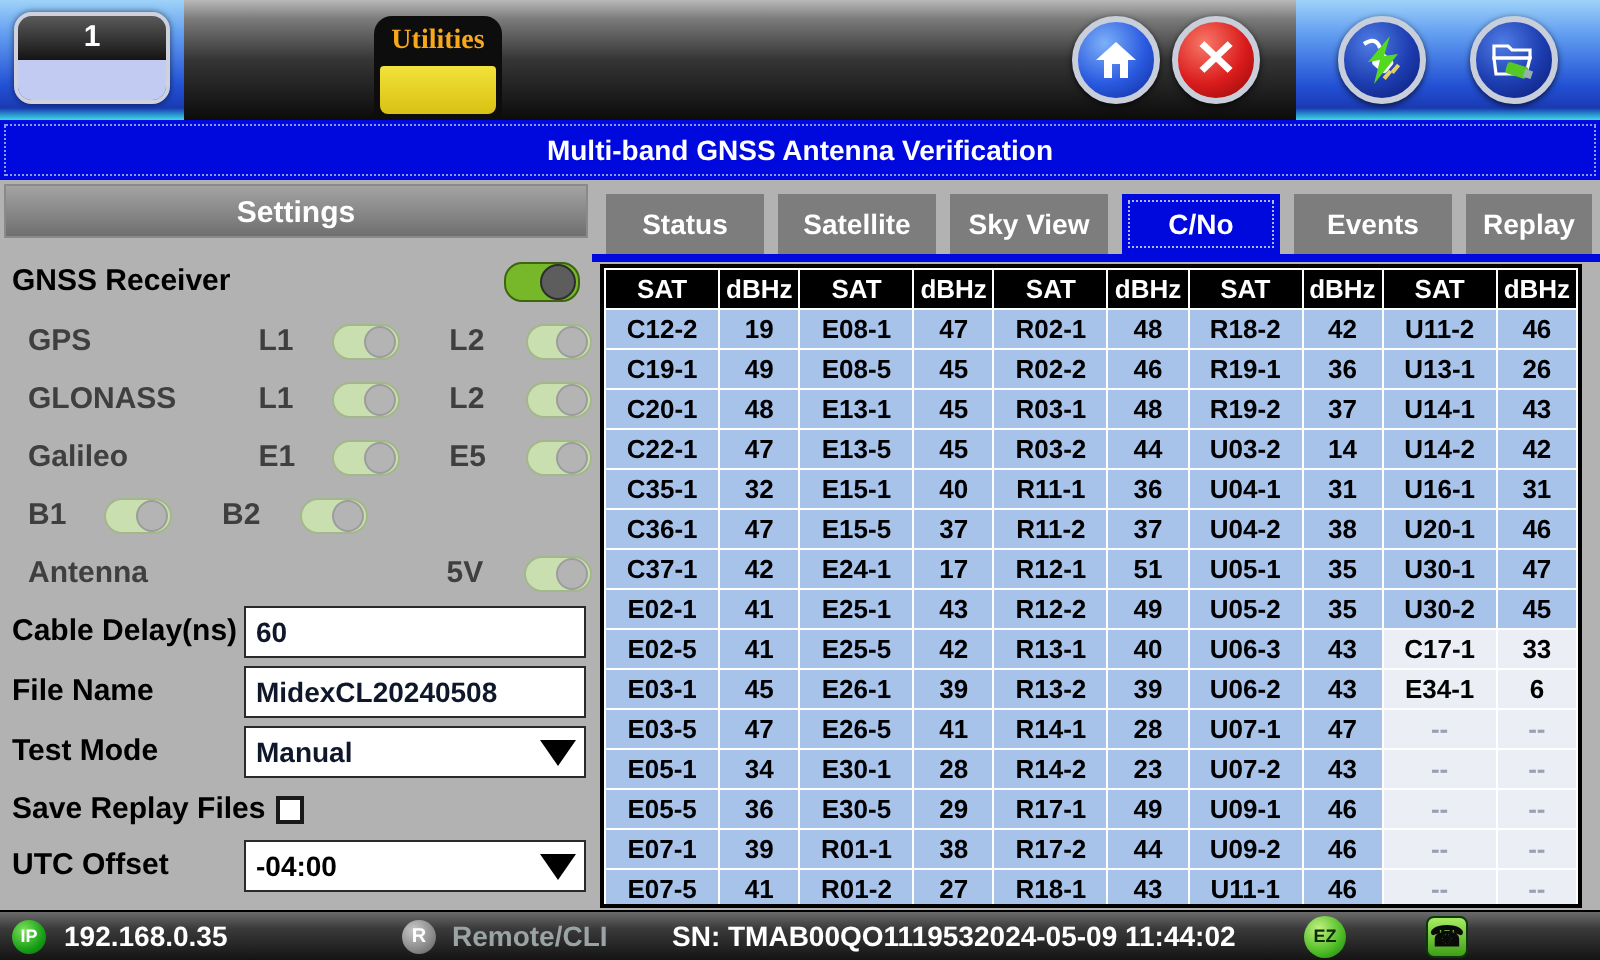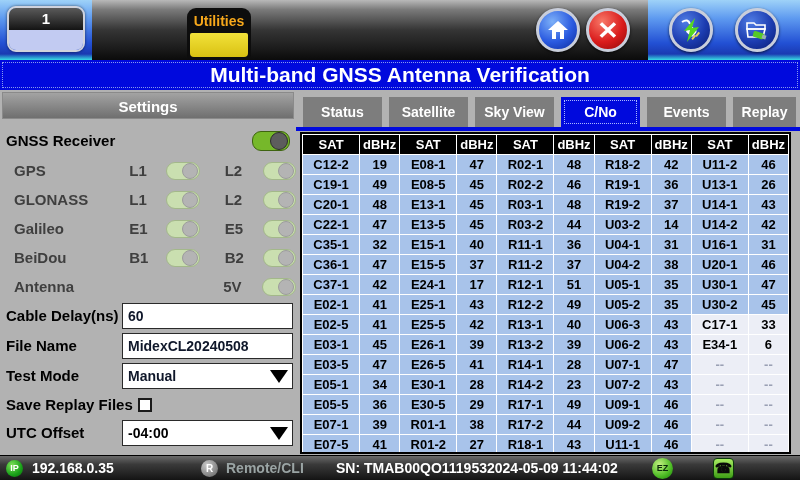--- a/index.html
+++ b/index.html
@@ -4,21 +4,21 @@
 <style>
   * { margin:0; padding:0; box-sizing:border-box; }
   html,body { width:800px; height:480px; overflow:hidden; }
   body { font-family:"Liberation Sans", sans-serif; font-weight:bold; background:#b2b2b2; position:relative; }
 
   
   .topbar { position:absolute; top:0; left:0; width:800px; height:60px; display:flex; }
   .topbar-left { width:92px; height:60px; position:relative;
     background:linear-gradient(180deg,#9ed2f8 0%,#5f9bf0 30%,#2250d4 72%,#1a3ab2 90%,#38dce4 100%); }
   .topbar-mid { flex:1; height:60px; position:relative; display:flex; align-items:center;
-    background:linear-gradient(180deg,#b9b9b9 0%,#7a7a7a 16%,#353535 50%,#0b0b0b 100%); }
+    background:linear-gradient(180deg,#b9b9b9 0%,#7a7a7a 16%,#353535 50%,#0b0b0b 100%);font-family:Liberation Serif, serif; }
   .topbar-right { width:152px; height:60px; display:flex; align-items:center; justify-content:space-evenly;
     background:linear-gradient(180deg,#9ed2f8 0%,#5f9bf0 30%,#2250d4 72%,#1a3ab2 90%,#38dce4 100%); }
 
   .screen-btn { position:absolute; left:7px; top:6px; width:78px; height:46px; border:2px solid #cfd2dc;
     border-radius:9px; overflow:hidden; box-shadow:0 0 3px rgba(0,0,0,.6); cursor:pointer; }
   .screen-btn .sb-top { height:22px; background:linear-gradient(180deg,#5a5a5a,#141414);
     color:#fff; font-size:15px; text-align:center; line-height:22px; }
   .screen-btn .sb-bot { height:22px; background:#c2cbf2; }
 
   .util-tab { position:absolute; left:95px; top:8px; width:64px; height:52px; background:#0d0d0d;
@@ -33,21 +33,21 @@
   .circle-btn.home { position:absolute; right:68px; top:8px;
     background:radial-gradient(circle at 35% 28%, #7db0f8 0%, #2a5ae0 55%, #0c2a9a 100%); }
   .circle-btn.close { position:absolute; right:18px; top:8px;
     background:radial-gradient(circle at 35% 28%, #f87868 0%, #da1c1c 55%, #8e0808 100%); }
   .circle-btn.tool { background:radial-gradient(circle at 35% 28%, #4f7ce4 0%, #1c3cb0 55%, #0a1c70 100%); }
   .close-x { color:#fff; font-size:26px; line-height:26px; transform:scaleY(.95); }
 
   
   .titlebar { position:absolute; top:60px; left:0; width:800px; height:30px; background:#0009dd;
     outline:1px dotted #8899ee; outline-offset:-3px;
-    color:#fff; font-size:21px; text-align:center; line-height:30px; }
+    color:#fff; font-size:14px; text-align:center; line-height:30px; }
 
   
   .main { position:absolute; top:90px; left:0; width:800px; height:365px; background:#b2b2b2; }
 
   
   .settings { position:absolute; left:0; top:0; width:296px; height:365px; }
   .settings-header { margin:2px 2px 0 2px; height:27px; color:#fff; font-size:15px; text-align:center;
     line-height:27px; background:linear-gradient(180deg,#a3a3a3,#6f6f6f); border:1px solid #8a8a8a; }
   .srow { display:flex; align-items:center; height:29px; padding-left:6px; font-size:15px; color:#000; }
   .srow.first { height:31px; margin-top:6px; }
@@ -199,21 +199,20 @@
           <span class="bandlabel">E1</span>
           <span class="toggle pale on">
             <span class="knob"></span>
           </span>
           <span class="bandlabel b2">E5</span>
           <span class="toggle pale on">
             <span class="knob"></span>
           </span>
         </div>
         <div class="srow crow">
-          <span class="cname">BeiDou</span>
           <span class="bandlabel">B1</span>
           <span class="toggle pale on">
             <span class="knob"></span>
           </span>
           <span class="bandlabel b2">B2</span>
           <span class="toggle pale on">
             <span class="knob"></span>
           </span>
         </div>
       </div>

